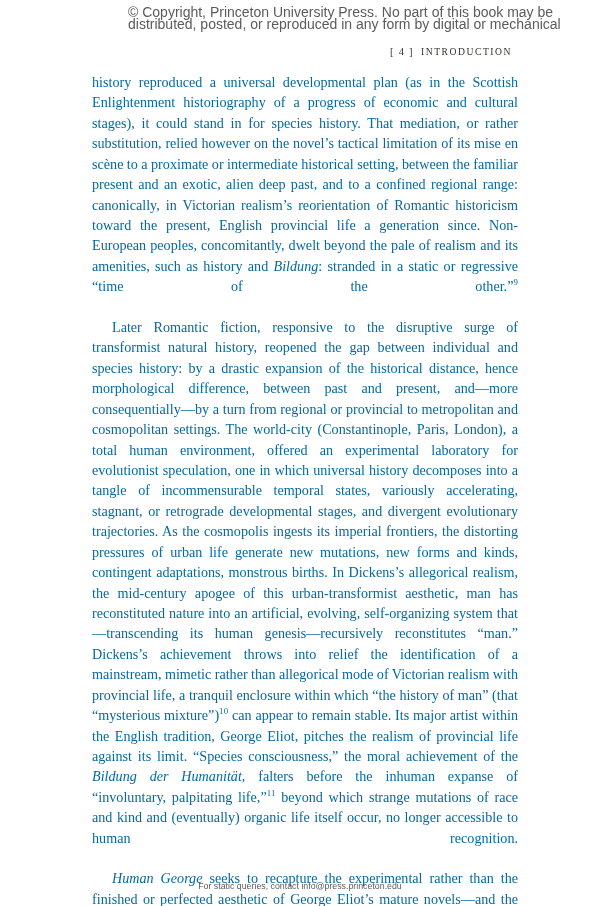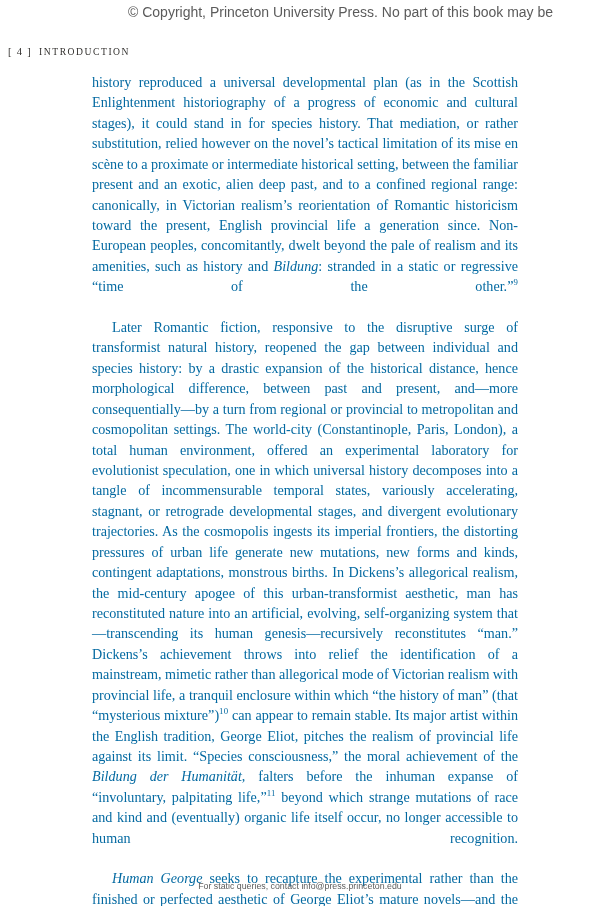--- a/index.html
+++ b/index.html
@@ -37,25 +37,24 @@
     text-align: center;
   }
   .copyright .cline { display: block; white-space: nowrap; }
 
   
   .running-head {
     position: absolute;
     top: 46px;
     left: 0;
     width: 512px;
-    text-align: left;
+    text-align: right;
     font-size: 10.5px;
     color: #33312f;
     white-space: nowrap;
-    padding-left: 8px;
   }
   .running-head .folio {
     letter-spacing: 1.3px;
   }
   .running-head .rh-title {
     letter-spacing: 1.55px;
     font-size: 9.6px;
     margin-left: 7px;
   }
 
@@ -109,20 +108,21 @@
     white-space: nowrap;
   }
 </style>
 </head>
 <body>
 
 <div class="page">
 
   <div class="copyright">
     <span class="cline">© Copyright, Princeton University Press. No part of this book may be</span>
+    <span class="cline">distributed, posted, or reproduced in any form by digital or mechanical</span>
   </div>
 
   <div class="running-head">
     <span class="folio">[ 4 ]</span><span class="rh-title">INTRODUCTION</span>
   </div>
 
   <div class="textblock">
       <p>history reproduced a universal developmental plan (as in the Scottish Enlightenment historiography of a progress of economic and cultural stages), it could stand in for species history. That mediation, or rather substitution, relied however on the novel’s tactical limitation of its mise en scène to a proximate or intermediate historical setting, between the familiar present and an exotic, alien deep past, and to a confined regional range: canonically, in Victorian realism’s reorientation of Romantic historicism toward the present, English provincial life a generation since. Non-European peoples, concomitantly, dwelt beyond the pale of realism and its amenities, such as history and <em>Bildung</em>: stranded in a static or regressive “time of the other.”<sup class="fn">9</sup></p>
       <p class="indent">Later Romantic fiction, responsive to the disruptive surge of transformist natural history, reopened the gap between individual and species history: by a drastic expansion of the historical distance, hence morphological difference, between past and present, and—more consequentially—by a turn from regional or provincial to metropolitan and cosmopolitan settings. The world-city (Constantinople, Paris, London), a total human environment, offered an experimental laboratory for evolutionist speculation, one in which universal history decomposes into a tangle of incommensurable temporal states, variously accelerating, stagnant, or retrograde developmental stages, and divergent evolutionary trajectories. As the cosmopolis ingests its imperial frontiers, the distorting pressures of urban life generate new mutations, new forms and kinds, contingent adaptations, monstrous births. In Dickens’s allegorical realism, the mid-century apogee of this urban-transformist aesthetic, man has reconstituted nature into an artificial, evolving, self-organizing system that—transcending its human genesis—recursively reconstitutes “man.” Dickens’s achievement throws into relief the identification of a mainstream, mimetic rather than allegorical mode of Victorian realism with provincial life, a tranquil enclosure within which “the history of man” (that “mysterious mixture”)<sup class="fn">10</sup> can appear to remain stable. Its major artist within the English tradition, George Eliot, pitches the realism of provincial life against its limit. “Species consciousness,” the moral achievement of the <em>Bildung der Humanität</em>, falters before the inhuman expanse of “involuntary, palpitating life,”<sup class="fn">11</sup> beyond which strange mutations of race and kind and (eventually) organic life itself occur, no longer accessible to human recognition.</p>
       <p class="indent nojustlast"><em>Human George</em> seeks to recapture the experimental rather than the finished or perfected aesthetic of George Eliot’s mature novels—and the experimental energy of the novel across the period generally. Realism reverts to its primal strangeness, a tense grapple of weird science and</p>

